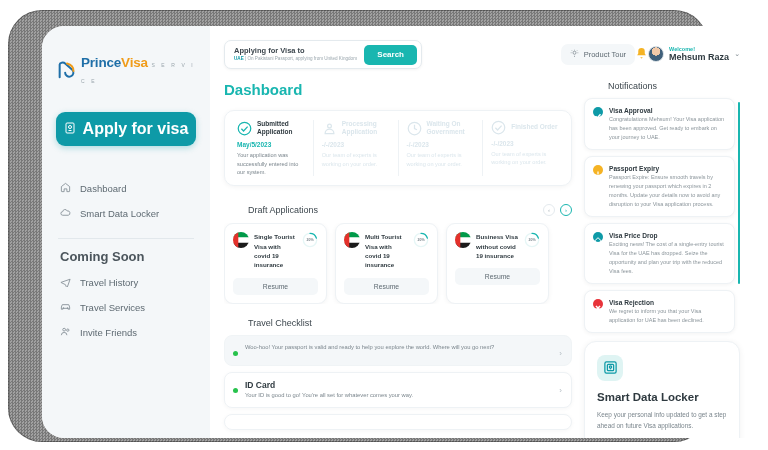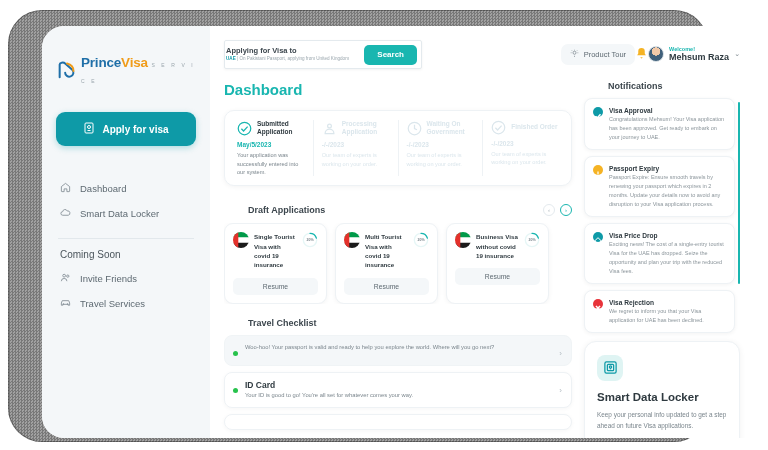--- a/index.html
+++ b/index.html
@@ -49,46 +49,46 @@
   .logo-text { line-height: 1; }
   .logo-main { font-size: 13.5px; font-weight: 700; letter-spacing: -0.2px; }
   .lt-prince { color: #1f6fa8; }
   .lt-visa { color: #f09c1a; }
   .logo-sub { font-size: 5px; letter-spacing: 2.6px; color: #9aa6ad; text-align:center; margin-top:1px; }
 
   .apply-btn {
     display:flex; align-items:center; justify-content:center; gap:7px;
     height: 34px; border-radius: 9px;
     background: #0e9aa7; color:#fff;
-    font-size: 10px; font-weight: 600;
+    font-size: 16px; font-weight: 600;
     cursor: pointer; margin-bottom: 30px;
     box-shadow: 0 2px 6px rgba(14,154,167,.3);
   }
   .apply-btn svg { width: 12px; height: 12px; }
 
   .nav-item {
     display:flex; align-items:center; gap:9px;
     padding: 6px 4px; font-size: 9.5px; color:#5e6a72; cursor:pointer;
   }
   .nav-item svg { width: 11px; height: 11px; flex:0 0 11px; stroke:#8a949b; }
   .nav-divider { height:1px; background:#e2e8ec; margin: 12px 2px 10px 2px; }
-  .coming-soon { font-size: 10px; font-weight: 400; color:#4b555c; padding: 0 4px 6px 4px; }
+  .coming-soon { font-size: 13px; font-weight: 700; color:#4b555c; padding: 0 4px 6px 4px; }
 
   
   .main {
     flex: 1; height: 100%;
     background: #ffffff;
     padding: 14px 0 0 14px;
     display: flex; flex-direction: column; min-width:0;
   }
   .topbar { display:flex; align-items:center; gap:10px; padding-right: 12px; }
   .search-wrap {
     flex: 0 0 198px; height: 29px;
-    background:#fff; border:1px solid #e4eaee; border-radius: 2px;
-    display:flex; align-items:center; padding: 0 4px 0 1px;
+    background:#fff; border:1px solid #e4eaee; border-radius: 7px;
+    display:flex; align-items:center; padding: 0 4px 0 9px;
     box-shadow: 0 1px 3px rgba(0,0,0,.05);
   }
   .search-texts { flex:1; min-width:0; }
   .search-label { font-size: 7.5px; font-weight:700; color:#3d474e; line-height:1.15; }
   .search-sub { font-size: 4.6px; color:#9aa6ad; line-height:1.3; white-space:nowrap; overflow:hidden; }
   .search-sub b { color:#0e9aa7; font-weight:700; }
   .search-btn {
     background:#19b6b0; color:#fff; border:none; border-radius:5px;
     height: 20px; padding: 0 13px; font-size: 8px; font-weight:600; cursor:pointer;
     font-family:"Liberation Sans", sans-serif;
@@ -109,21 +109,21 @@
   }
   .welcome { font-size: 5.5px; color:#19b6b0; font-weight:700; line-height:1.2; }
   .username { font-size: 9px; color:#2f3a40; font-weight:700; line-height:1.2; }
   .caret { font-size: 7px; color:#7b868d; }
 
   .content-row { display:flex; gap:12px; flex:1; min-height:0; padding-right:12px; margin-top: 12px; }
   .col-left { flex:1; min-width:0; }
   .col-right { flex: 0 0 156px; }
 
   .page-title { font-size: 15px; font-weight:700; color:#19b6b0; margin-bottom: 12px; }
-  .section-title { font-size: 9px; font-weight:700; color:#3d474e; margin-bottom: 7px; padding-left: 24px; }
+  .section-title { font-size: 9px; font-weight:400; color:#3d474e; margin-bottom: 7px; padding-left: 24px; }
 
   
   .status-card {
     background:#fff; border:1px solid #eef2f5; border-radius:10px;
     box-shadow: 0 1px 5px rgba(0,0,0,.05);
     display:flex; padding: 9px 4px; margin-bottom: 14px;
   }
   .status-col { flex:1; padding: 0 8px; border-right:1px solid #eef2f5; }
   .status-col:last-child { border-right:none; }
   .status-head { display:flex; align-items:center; gap:5px; margin-bottom:5px; }
@@ -253,33 +253,39 @@
               <path d="M6 18a4 4 0 010-8 5 5 0 019.6-1.4A4 4 0 1118 18z"></path>
             </svg></span>
         <span>Smart Data Locker</span>
       </div>
 
       <div class="nav-divider"></div>
       <div class="coming-soon">Coming Soon</div>
 
       <div class="nav-item">
         <span><svg viewBox="0 0 24 24" fill="none" stroke-width="2">
-              <circle cx="9" cy="8" r="3"></circle>
-              <path d="M3 20a6 6 0 0112 0"></path>
-              <circle cx="17" cy="9" r="2.5"></circle>
+              <path d="M2 14l20-7-7 20-3-8z"></path>
             </svg></span>
-        <span>Invite Friends</span>
+        <span>Travel History</span>
       </div>
       <div class="nav-item">
         <span><svg viewBox="0 0 24 24" fill="none" stroke-width="2">
               <path d="M3 13l2-5h14l2 5v5h-3v-2H6v2H3z"></path>
               <circle cx="7.5" cy="15.5" r="1"></circle>
               <circle cx="16.5" cy="15.5" r="1"></circle>
             </svg></span>
         <span>Travel Services</span>
+      </div>
+      <div class="nav-item">
+        <span><svg viewBox="0 0 24 24" fill="none" stroke-width="2">
+              <circle cx="9" cy="8" r="3"></circle>
+              <path d="M3 20a6 6 0 0112 0"></path>
+              <circle cx="17" cy="9" r="2.5"></circle>
+            </svg></span>
+        <span>Invite Friends</span>
       </div>
     </aside>
 
     <section class="main">
 
       <div class="topbar">
         <div class="search-wrap">
           <div class="search-texts">
             <div class="search-label">Applying for Visa to</div>
             <div class="search-sub"><b>UAE</b><span> | On Pakistani Passport, applying from United Kingdom</span></div>

